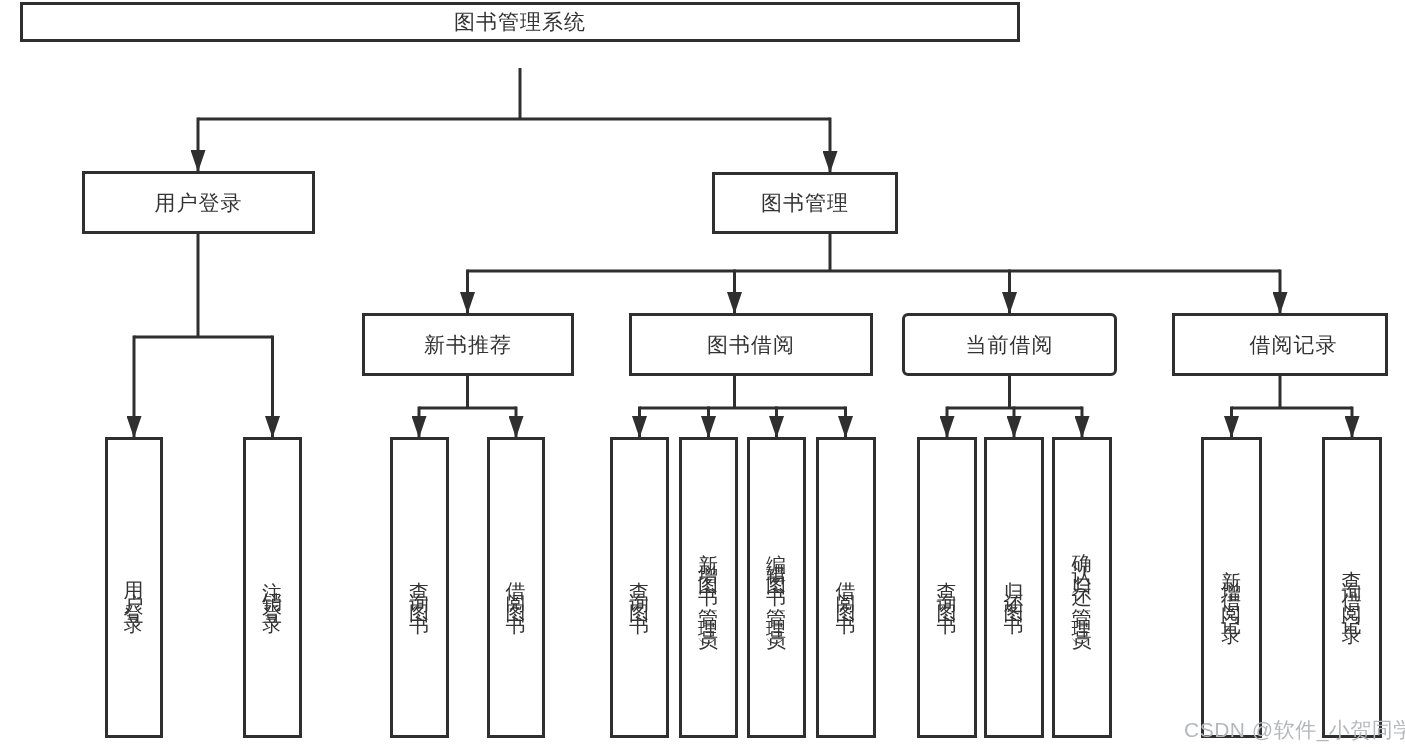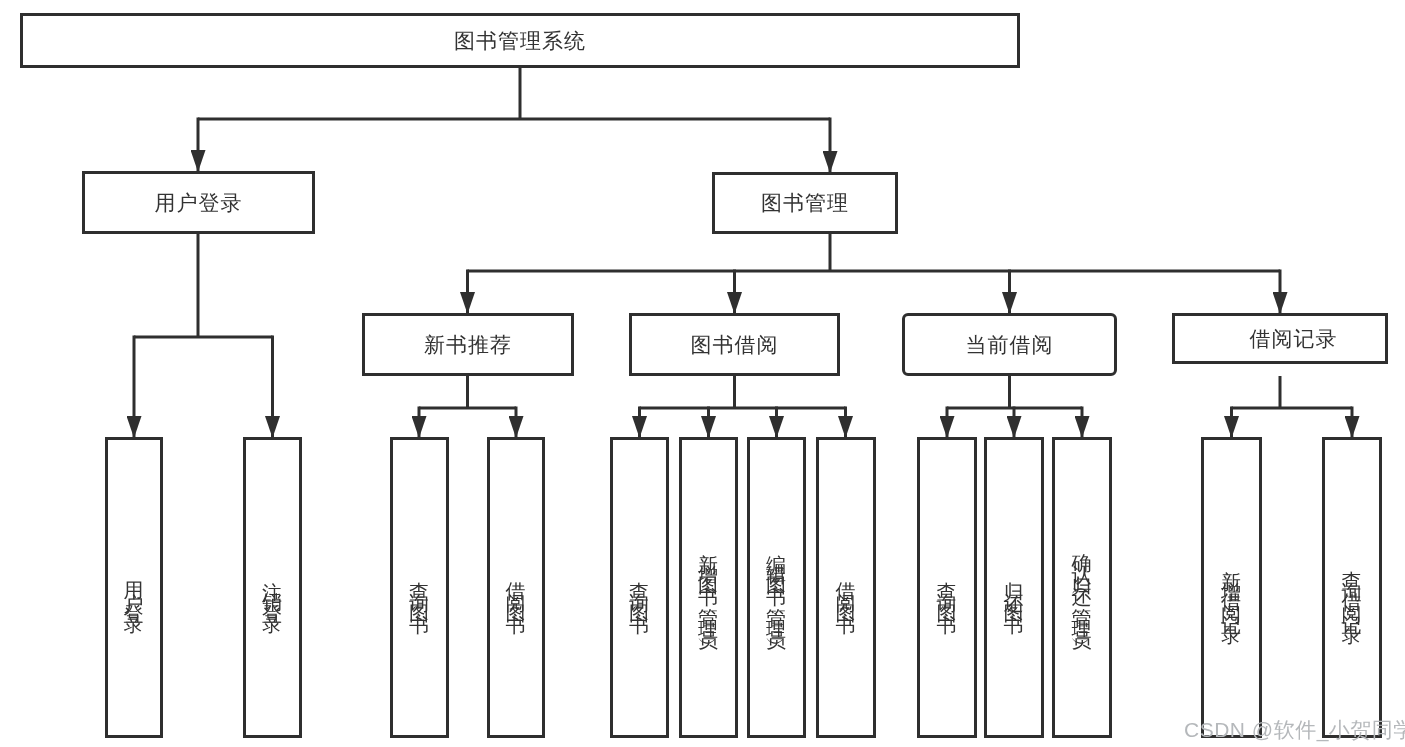--- a/index.html
+++ b/index.html
@@ -112,41 +112,41 @@
     </g>
 
     <g stroke="#2f2f2f" stroke-width="3" fill="none">
       <path d="M1280,376 V408"></path>
       <path d="M1231.5,408 H1352"></path>
       <line x1="1231.5" y1="406.5" x2="1231.5" y2="437" marker-end="url(#arrow)"></line>
       <line x1="1352" y1="406.5" x2="1352" y2="437" marker-end="url(#arrow)"></line>
     </g>
   </svg>
 
-  <div class="box h-box" style="left:20px;top:13px;width:1000px;height:55px;text-align:right;">
+  <div class="box h-box" style="left:20px;top:2px;width:1000px;height:40px;text-align:right;">
     <span>图书管理系统</span>
   </div>
 
   <div class="box h-box" style="left:82px;top:171px;width:233px;height:63px;">
     <span>用户登录</span>
   </div>
   <div class="box h-box" style="left:712px;top:172px;width:186px;height:62px;">
     <span>图书管理</span>
   </div>
 
   <div class="box h-box" style="left:362px;top:313px;width:212px;height:63px;">
     <span>新书推荐</span>
   </div>
-  <div class="box h-box" style="left:629px;top:313px;width:211px;height:63px;">
+  <div class="box h-box" style="left:629px;top:313px;width:244px;height:63px;">
     <span>图书借阅</span>
   </div>
   <div class="box h-box" style="left:902px;top:313px;width:215px;height:63px;border-radius:6px;">
     <span>当前借阅</span>
   </div>
-  <div class="box h-box" style="left:1172px;top:313px;width:216px;height:51px;padding-left:27px;">
+  <div class="box h-box" style="left:1172px;top:313px;width:216px;height:63px;padding-left:27px;">
     <span>借阅记录</span>
   </div>
 
   <div class="box v-box" style="left:105px;top:437px;width:58px;height:301px;">
     <span class="v-label">用户登录</span>
   </div>
   <div class="box v-box" style="left:243px;top:437px;width:59px;height:301px;">
     <span class="v-label">注销登录</span>
   </div>
 

